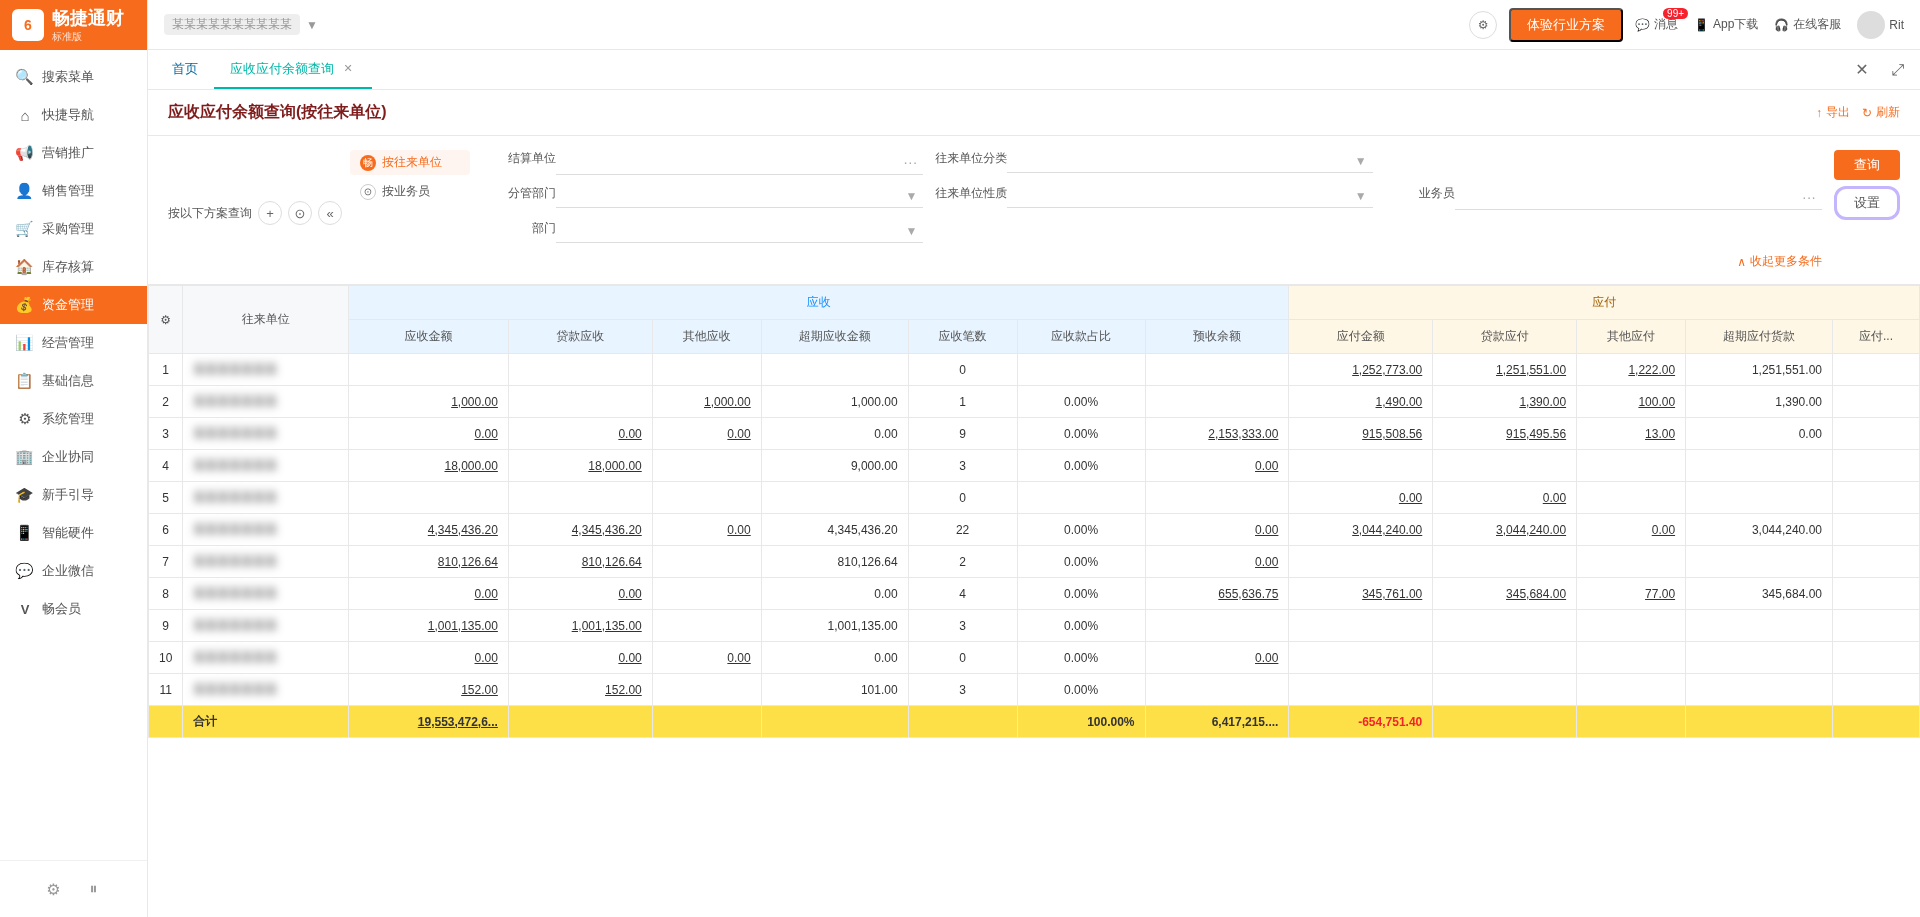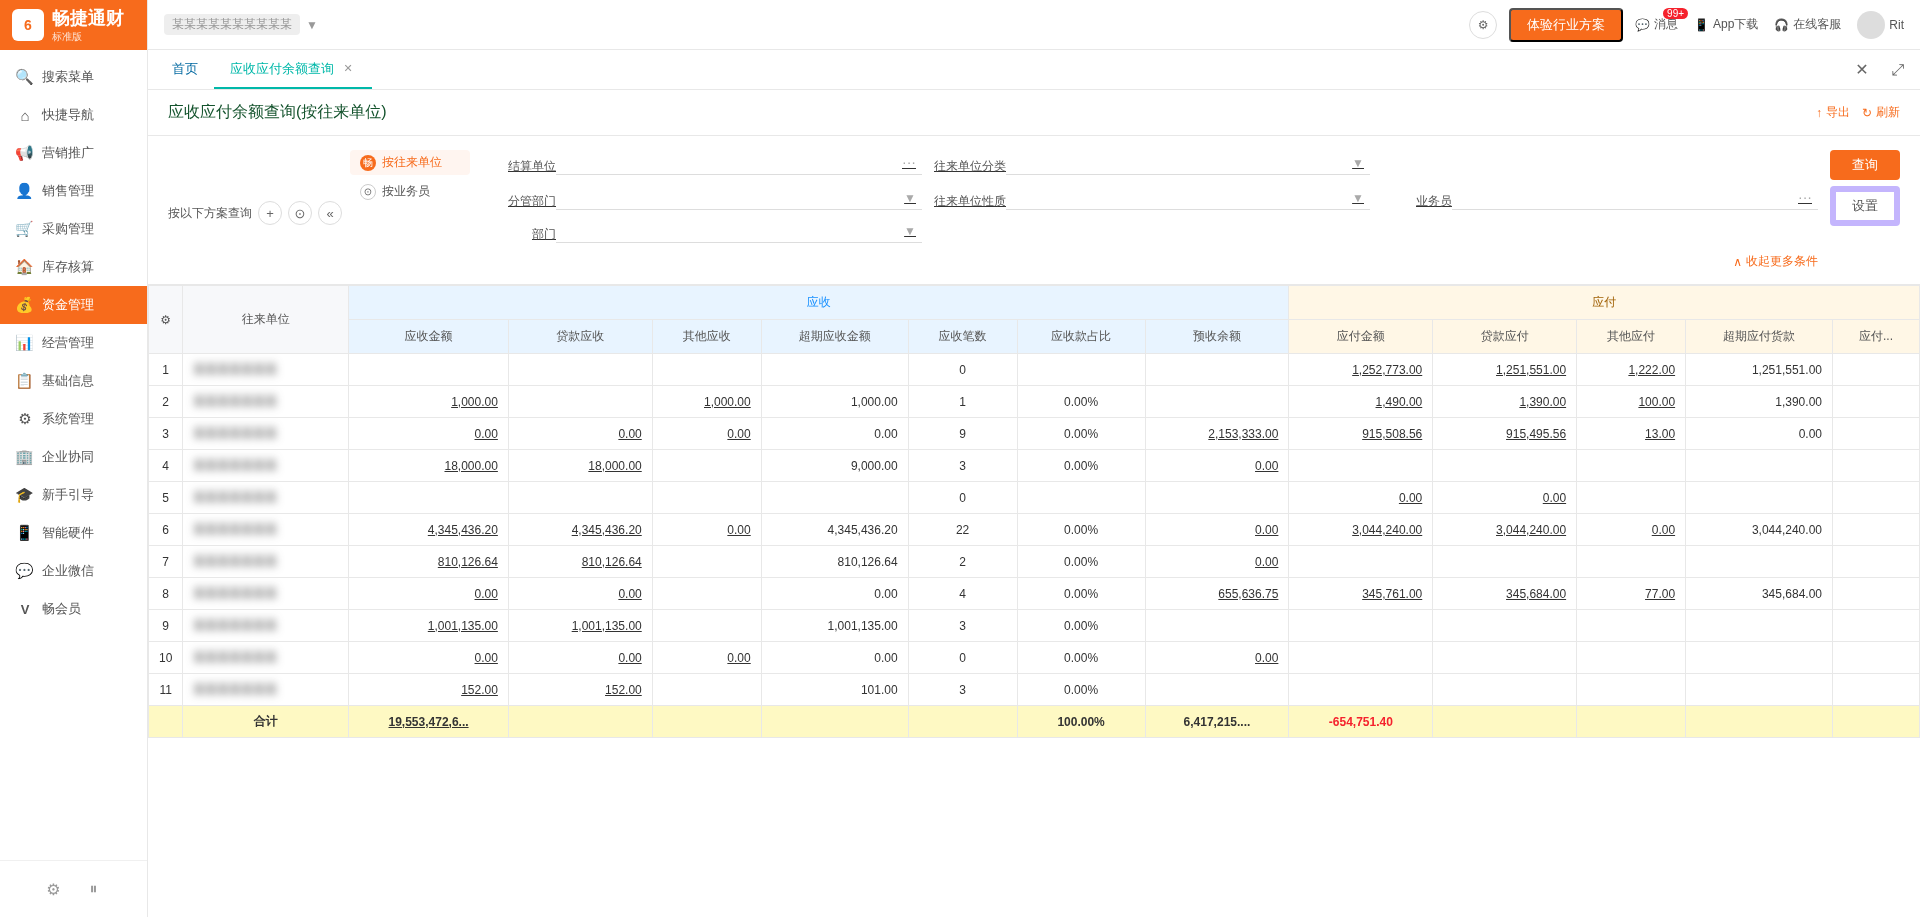--- a/index.html
+++ b/index.html
@@ -35,59 +35,59 @@
     .tab { display: flex; align-items: center; gap: 6px; padding: 0 16px; height: 100%; cursor: pointer; font-size: 13px; color: #666; border-bottom: 2px solid transparent; }
     .tab.home { color: #0369a1; }
     .tab.active { color: #00b8a9; border-bottom: 2px solid #00b8a9; }
     .tab-close { width: 16px; height: 16px; border-radius: 50%; display: flex; align-items: center; justify-content: center; font-size: 11px; color: #999; cursor: pointer; }
     .tab-bar-actions { margin-left: auto; display: flex; gap: 8px; }
     .tab-bar-action { width: 28px; height: 28px; display: flex; align-items: center; justify-content: center; cursor: pointer; color: #666; font-size: 16px; }
 
     
     .content { flex: 1; overflow: hidden; display: flex; flex-direction: column; background: #f5f6f8; }
     .page-header { background: #fff; padding: 12px 20px; display: flex; align-items: center; justify-content: space-between; border-bottom: 1px solid #e8e8e8; }
-    .page-title { font-size: 16px; font-weight: normal; color: #14532d; }
+    .page-title { font-size: 16px; font-weight: bold; color: #7f1d1d; }
     .page-actions { display: flex; gap: 12px; align-items: center; }
     .page-action-btn { display: flex; align-items: center; gap: 4px; color: #f76b1c; cursor: pointer; font-size: 12px; }
 
     
     .filter-area { background: #fff; padding: 14px 20px; border-bottom: 1px solid #e8e8e8; }
     .filter-scheme-label { display: flex; align-items: center; gap: 6px; color: #555; font-size: 12px; white-space: nowrap; padding-top: 6px; }
     .filter-scheme-btns { display: flex; gap: 6px; align-items: center; }
     .scheme-icon-btn { width: 24px; height: 24px; border-radius: 50%; border: 1px solid #ddd; display: flex; align-items: center; justify-content: center; cursor: pointer; color: #666; font-size: 13px; }
     .filter-schemes-list { display: flex; flex-direction: column; gap: 4px; }
     .scheme-item { display: flex; align-items: center; gap: 6px; padding: 4px 10px; border-radius: 4px; cursor: pointer; font-size: 12px; color: #555; }
     .scheme-item.active { background: #fff5f0; color: #f76b1c; }
     .scheme-item-icon { width: 16px; height: 16px; border-radius: 50%; background: #f76b1c; display: flex; align-items: center; justify-content: center; color: #fff; font-size: 10px; }
     .scheme-item-icon2 { width: 16px; height: 16px; border-radius: 50%; border: 1px solid #ccc; display: flex; align-items: center; justify-content: center; color: #666; font-size: 10px; }
 
     .filter-fields { flex: 1; }
     .filter-row { display: grid; grid-template-columns: 1fr 1fr 1fr; gap: 12px; margin-bottom: 10px; }
-    .filter-field { display: flex; align-items: flex-end; gap: 0; text-decoration: underline; }
+    .filter-field { display: flex; align-items: flex-start; gap: 0; }
     .filter-label { color: #555; font-size: 12px; white-space: nowrap; min-width: 70px; text-align: right; }
     .filter-input { flex: 1; border: none; border-bottom: 1px solid #ddd; padding: 4px 6px; font-size: 12px; outline: none; display: flex; align-items: center; justify-content: space-between; cursor: pointer; min-width: 0; }
     .filter-input-dots { color: #aaa; font-size: 14px; }
     .filter-select { flex: 1; border: none; border-bottom: 1px solid #ddd; padding: 4px 6px; font-size: 12px; outline: none; display: flex; align-items: center; justify-content: space-between; cursor: pointer; }
     .filter-chevron { color: #aaa; font-size: 12px; }
     .collapse-btn { display: flex; align-items: center; justify-content: flex-end; margin-top: 4px; }
     .collapse-link { color: #f76b1c; cursor: pointer; font-size: 12px; display: flex; align-items: center; gap: 4px; }
 
     
     .table-container { flex: 1; overflow: auto; margin: 0; background: #fff; }
     .data-table { width: 100%; border-collapse: collapse; min-width: 1400px; }
     .data-table th { background: #f7f8fa; border: 1px solid #e8e8e8; padding: 8px 10px; font-size: 12px; color: #555; font-weight: normal; text-align: center; white-space: nowrap; position: sticky; top: 0; z-index: 1; }
     .data-table td { border: 1px solid #e8e8e8; padding: 7px 10px; font-size: 12px; color: #333; white-space: nowrap; }
     .td-link { color: #1890ff; text-decoration: underline; cursor: pointer; }
     .td-num { text-align: right; }
     .td-center { text-align: center; }
     .settings-icon-th { width: 32px; }
     .row-num { color: #999; text-align: center; }
-    .total-row td { background: #fef9c3; font-weight: bold; text-align: center; }
+    .total-row td { background: #fde047; font-weight: bold; }
     .btn-query { background: #f76b1c; color: #fff; border: none; padding: 6px 20px; border-radius: 4px; cursor: pointer; font-size: 13px; }
-    .btn-settings { background: #fff; color: #555; border: 6px solid #c4b5fd; padding: 5px 16px; border-radius: 4px; cursor: pointer; font-size: 13px; }
+    .btn-settings { background: #fff; color: #555; border: 3px solid #c4b5fd; padding: 5px 16px; border-radius: 12px; cursor: pointer; font-size: 13px; }
 
     .filter-right { display: flex; flex-direction: column; justify-content: flex-start; gap: 6px; padding-left: 12px; }
     .filter-main { display: flex; gap: 0; }
 
     .blurred-cell { filter: blur(3px); }
   </style>
 </head>
 <body>
 
 <div class="sidebar">

